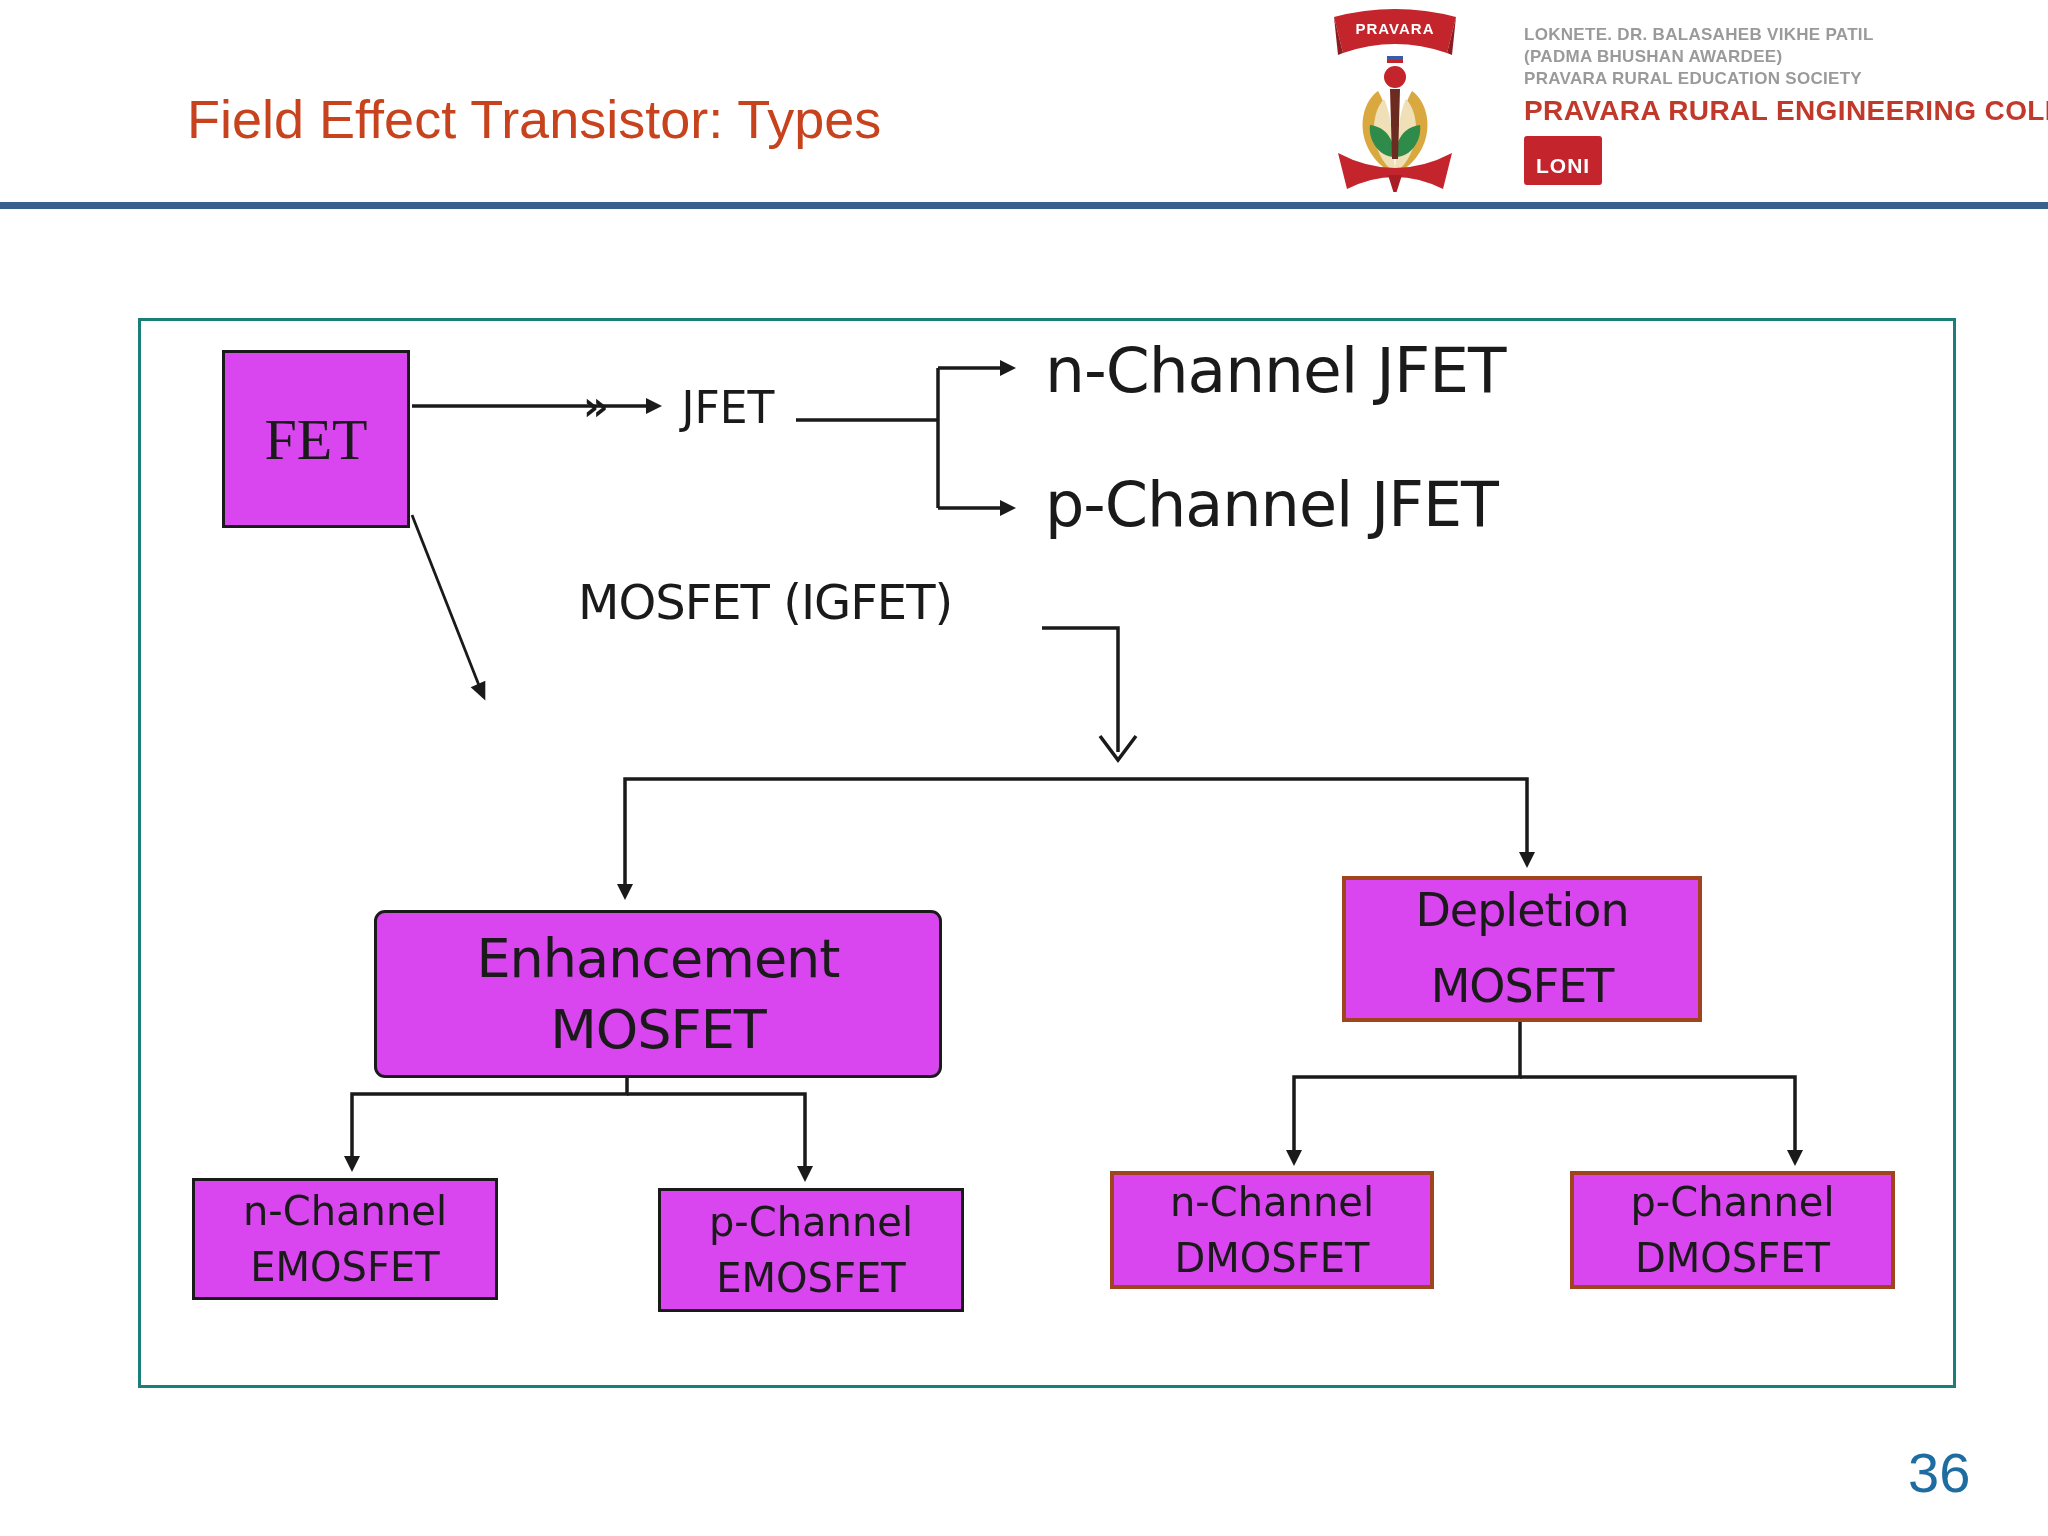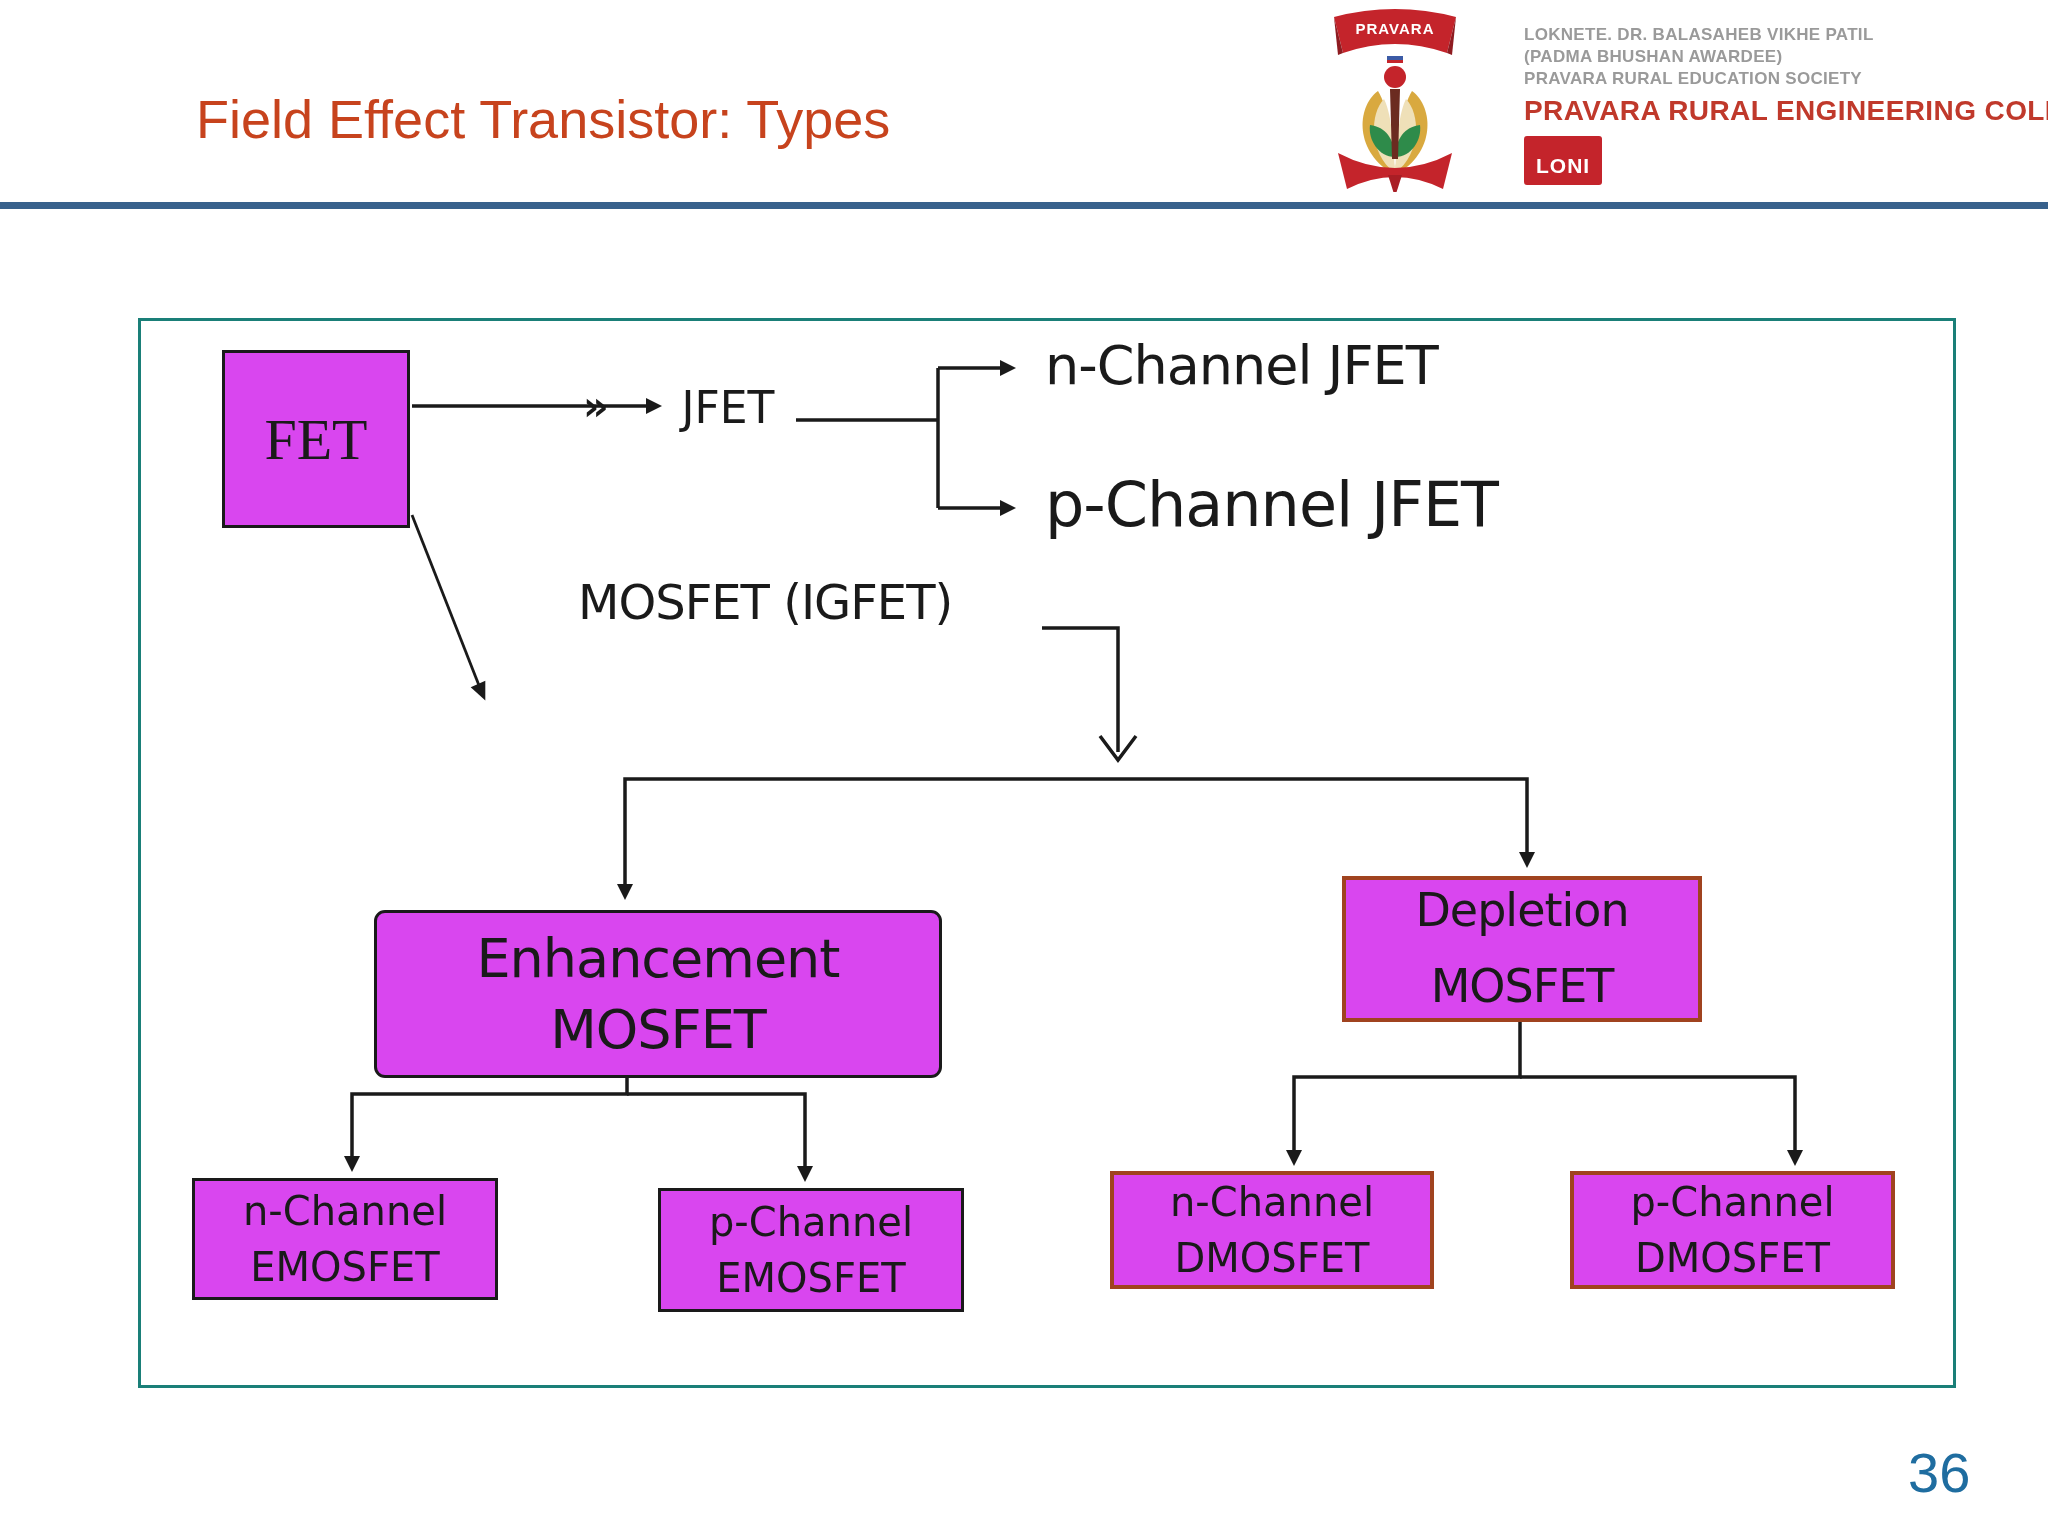--- a/index.html
+++ b/index.html
@@ -2,21 +2,21 @@
 <html style="--c-title: #C7431D; --c-rule: #38618C; --c-frame: #1A7F78; --c-line: #1A1A1A; --c-box_brown: #A0431F; --c-page_number: #1F6DA0; --c-college: #C0392B; --c-badge_bg: #C4242B; --c-gray_text: #9A9A9A; --c-crest_red: #C4242B; --c-crest_gold: #D9A93F; --c-crest_green: #2E8B4A;"><head>
 <meta charset="utf-8">
 <style>
   html,body{margin:0;padding:0;background:#888;}
   #page{
     position:relative;width:2048px;height:1536px;background:#ffffff;
     overflow:hidden;font-family:"Liberation Sans",sans-serif;
   }
   
   #slide-title{
-    position:absolute;left:196px;top:88px;
+    position:absolute;left:187px;top:88px;
     font-size:54px;color:var(--c-title,#C7431D);
     font-family:"Liberation Sans",sans-serif;letter-spacing:0px;white-space:nowrap;
   }
   #header-rule{
     position:absolute;left:0;top:202px;width:2048px;height:7px;
     background:var(--c-rule,#38618C);
   }
   #crest{position:absolute;left:1328px;top:6px;width:134px;height:186px;}
   #inst{
     position:absolute;left:1495px;top:24px;width:553px;
@@ -43,21 +43,21 @@
   .box.brown{border:4px solid var(--c-box_brown,#A0431F);}
   .lbl{
     position:absolute;font-family:"DejaVu Sans",sans-serif;color:#1a1a1a;white-space:nowrap;
   }
   #fet-box{
     left:222px;top:350px;width:188px;height:178px;
     font-family:"Liberation Serif",serif;font-size:58px;
   }
   #chevron-lbl{left:583px;top:383px;font-size:40px;font-weight:bold;}
   #jfet-lbl{left:662px;top:382px;width:132px;text-align:center;font-size:44px;}
-  #n-jfet-lbl{left:1045px;top:334px;font-size:54px;letter-spacing:-1px;}
+  #n-jfet-lbl{left:1045px;top:334px;font-size:63px;letter-spacing:-1px;}
   #p-jfet-lbl{left:1045px;top:468px;font-size:62px;letter-spacing:-1px;}
   #mosfet-lbl{left:578px;top:574px;font-size:48px;letter-spacing:-1px;}
   #enh-box{left:374px;top:910px;width:568px;height:168px;font-size:54px;line-height:1.32;letter-spacing:-1px;border-radius:11px;}
   #dep-box{left:1342px;top:876px;width:360px;height:146px;font-size:46px;line-height:1.3;letter-spacing:-1px;gap:16px;}
   .subbox{font-size:40px;line-height:1.4;}
   #nemos-box{left:192px;top:1178px;width:306px;height:122px;}
   #pemos-box{left:658px;top:1188px;width:306px;height:124px;}
   #ndmos-box{left:1110px;top:1171px;width:324px;height:118px;}
   #pdmos-box{left:1570px;top:1171px;width:325px;height:118px;}
   

